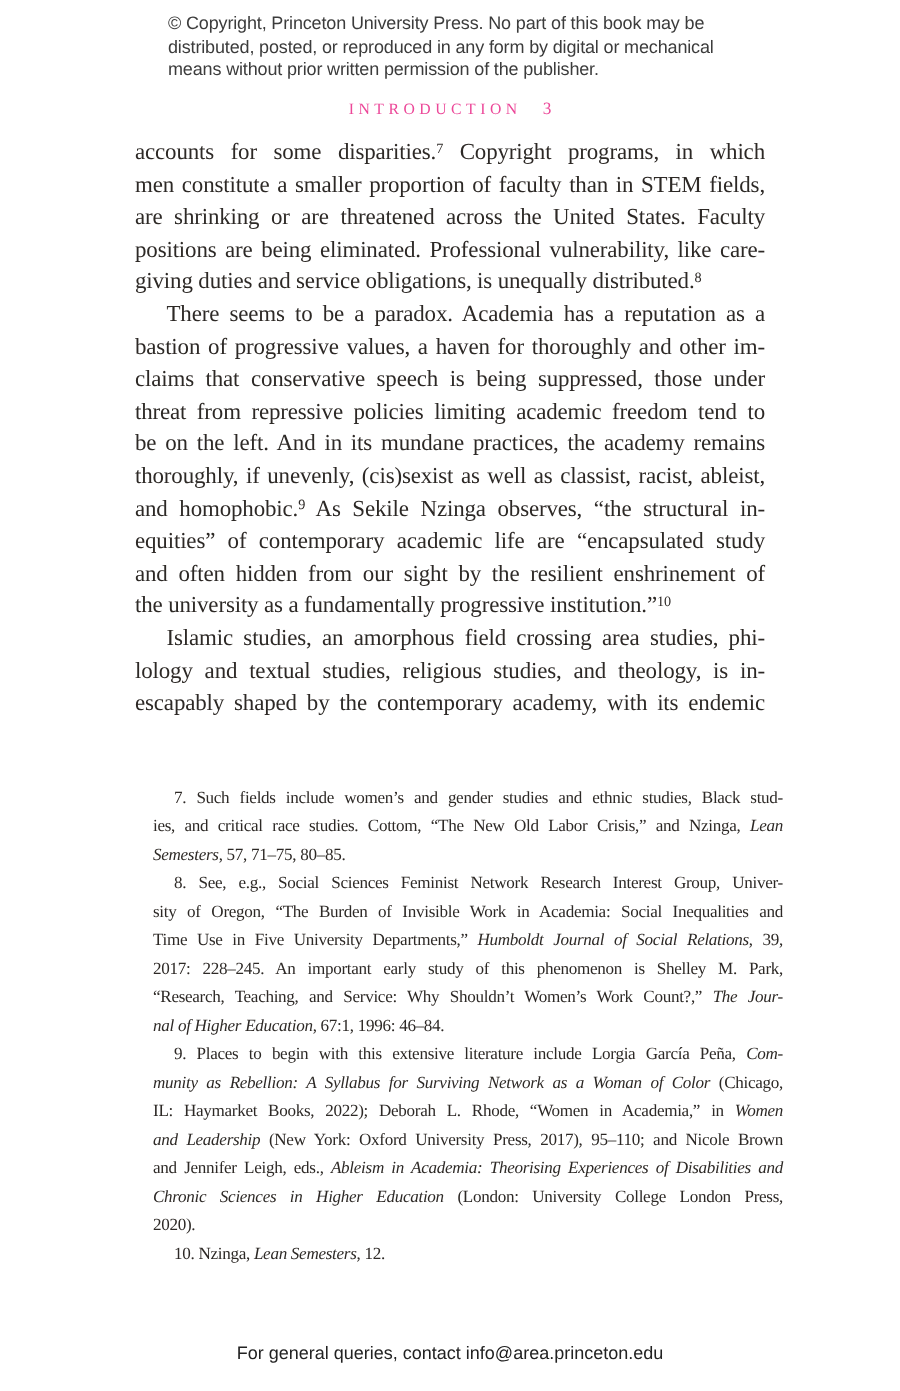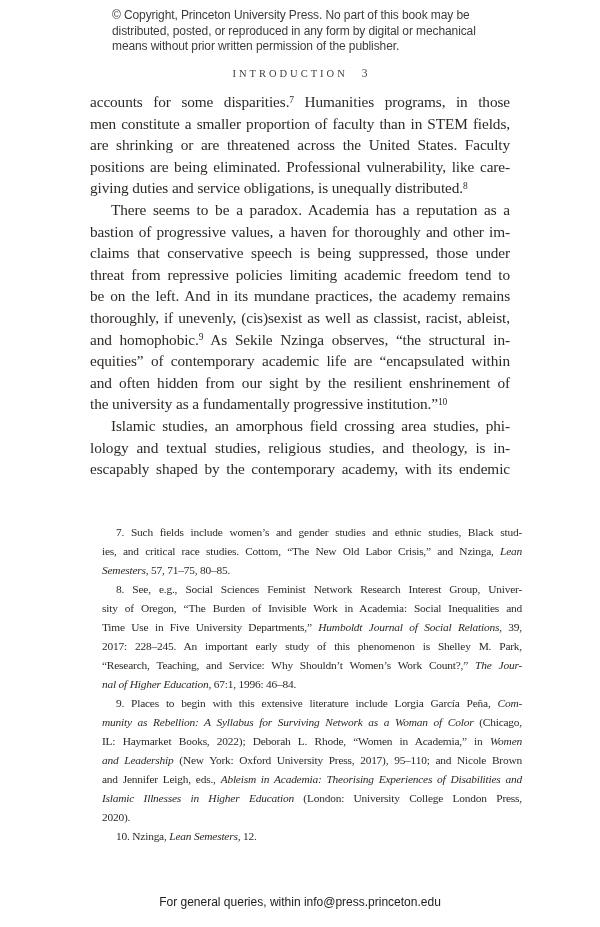--- a/index.html
+++ b/index.html
@@ -2,21 +2,21 @@
 <html><head>
 <meta charset="utf-8">
 <style>
   html,body { margin:0; padding:0; background:#ffffff; }
   .page { position:relative; width:600px; height:927px; background:#ffffff; overflow:hidden;
           color:#2d2926; }
   .notice { position:absolute; top:8px; left:112px; width:398px;
             font-family:"Liberation Sans", sans-serif; font-size:12px; line-height:15.5px;
             letter-spacing:-0.1px; color:#3c3c3c; white-space:pre-line; }
   .running-header { position:absolute; top:63px; left:0; width:600px; text-align:center;
-                    font-family:"Liberation Serif", serif; color:#404040; }
+                    font-family:"Liberation Serif", serif; color:#ec4899; }
   .rh-title { font-size:10.5px; letter-spacing:3px; }
   .rh-page  { font-size:11.5px; margin-left:14px; }
   .body-text { position:absolute; top:91px; left:90px; width:420px;
                font-family:"Liberation Serif", serif; font-size:15.3px;
                letter-spacing:-0.1px; color:#2d2926; }
   .body-text .line { height:21.6px; line-height:21.6px; }
   .footnotes { position:absolute; top:523px; left:90px; width:420px;
                font-family:"Liberation Serif", serif; font-size:11.4px;
                letter-spacing:-0.2px; color:#2d2926;margin-left:12px; }
   .footnotes .line { height:19px; line-height:19px; }
@@ -37,35 +37,35 @@
   <div class="notice">© Copyright, Princeton University Press. No part of this book may be
 distributed, posted, or reproduced in any form by digital or mechanical
 means without prior written permission of the publisher.</div>
 
   <div class="running-header">
     <span class="rh-title">INTRODUCTION</span><span class="rh-page">3</span>
   </div>
 
   <div class="body-text">
     <div class="para">
-        <div class="line"><span>accounts for some disparities.</span><sup>7</sup><span> Humanities programs, in those</span></div>
+        <div class="line"><span>accounts for some disparities.</span><sup>7</sup><span> Copyright programs, in which</span></div>
         <div class="line"><span>men constitute a smaller proportion of faculty than in STEM fields,</span></div>
         <div class="line"><span>are shrinking or are threatened across the United States. Faculty</span></div>
         <div class="line"><span>positions are being eliminated. Professional vulnerability, like care-</span></div>
         <div class="line last"><span>giving duties and service obligations, is unequally distributed.</span><sup>8</sup></div>
       </div>
     <div class="para">
         <div class="line indent"><span>There seems to be a paradox. Academia has a reputation as a</span></div>
         <div class="line"><span>bastion of progressive values, a haven for thoroughly and other im-</span></div>
         <div class="line"><span>claims that conservative speech is being suppressed, those under</span></div>
         <div class="line"><span>threat from repressive policies limiting academic freedom tend to</span></div>
         <div class="line"><span>be on the left. And in its mundane practices, the academy remains</span></div>
         <div class="line"><span>thoroughly, if unevenly, (cis)sexist as well as classist, racist, ableist,</span></div>
         <div class="line"><span>and homophobic.</span><sup>9</sup><span> As Sekile Nzinga observes, “the structural in-</span></div>
-        <div class="line"><span>equities” of contemporary academic life are “encapsulated within</span></div>
+        <div class="line"><span>equities” of contemporary academic life are “encapsulated study</span></div>
         <div class="line"><span>and often hidden from our sight by the resilient enshrinement of</span></div>
         <div class="line last"><span>the university as a fundamentally progressive institution.”</span><sup>10</sup></div>
       </div>
     <div class="para">
         <div class="line indent"><span>Islamic studies, an amorphous field crossing area studies, phi-</span></div>
         <div class="line"><span>lology and textual studies, religious studies, and theology, is in-</span></div>
         <div class="line"><span>escapably shaped by the contemporary academy, with its endemic</span></div>
       </div>
   </div>
 
@@ -82,23 +82,23 @@
         <div class="line"><span>2017: 228–245. An important early study of this phenomenon is Shelley M. Park,</span></div>
         <div class="line"><span>“Research, Teaching, and Service: Why Shouldn’t Women’s Work Count?,” </span><span class="it">The Jour-</span></div>
         <div class="line last"><span class="it">nal of Higher Education</span><span>, 67:1, 1996: 46–84.</span></div>
       </div>
     <div class="footnote">
         <div class="line indent"><span>9. Places to begin with this extensive literature include Lorgia García Peña, </span><span class="it">Com-</span></div>
         <div class="line"><span class="it">munity as Rebellion: A Syllabus for Surviving Network as a Woman of Color</span><span> (Chicago,</span></div>
         <div class="line"><span>IL: Haymarket Books, 2022); Deborah L. Rhode, “Women in Academia,” in </span><span class="it">Women</span></div>
         <div class="line"><span class="it">and Leadership</span><span> (New York: Oxford University Press, 2017), 95–110; and Nicole Brown</span></div>
         <div class="line"><span>and Jennifer Leigh, eds., </span><span class="it">Ableism in Academia: Theorising Experiences of Disabilities and</span></div>
-        <div class="line"><span class="it">Islamic Illnesses in Higher Education</span><span> (London: University College London Press,</span></div>
+        <div class="line"><span class="it">Chronic Sciences in Higher Education</span><span> (London: University College London Press,</span></div>
         <div class="line last"><span>2020).</span></div>
       </div>
     <div class="footnote">
         <div class="line last indent"><span>10. Nzinga, </span><span class="it">Lean Semesters</span><span>, 12.</span></div>
       </div>
   </div>
 
-  <div class="page-footer">For general queries, within info@press.princeton.edu</div>
+  <div class="page-footer">For general queries, contact info@area.princeton.edu</div>
 
 </div>
 
 </body></html>

